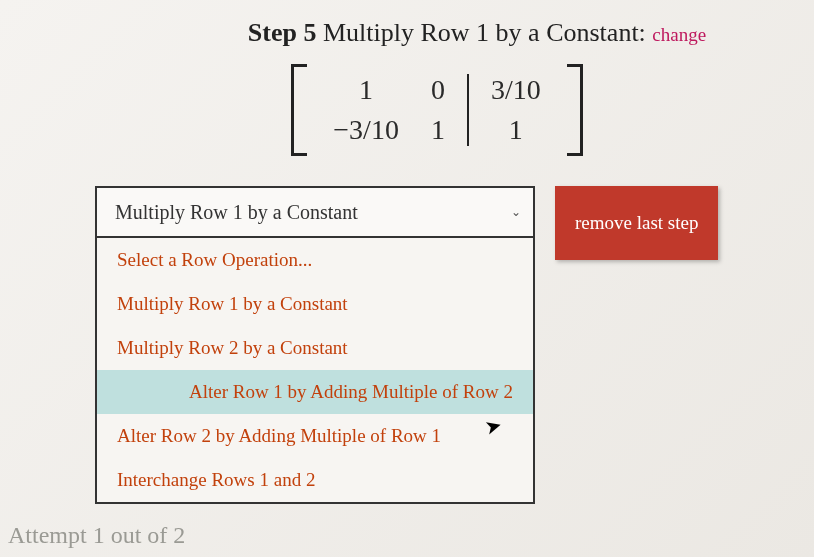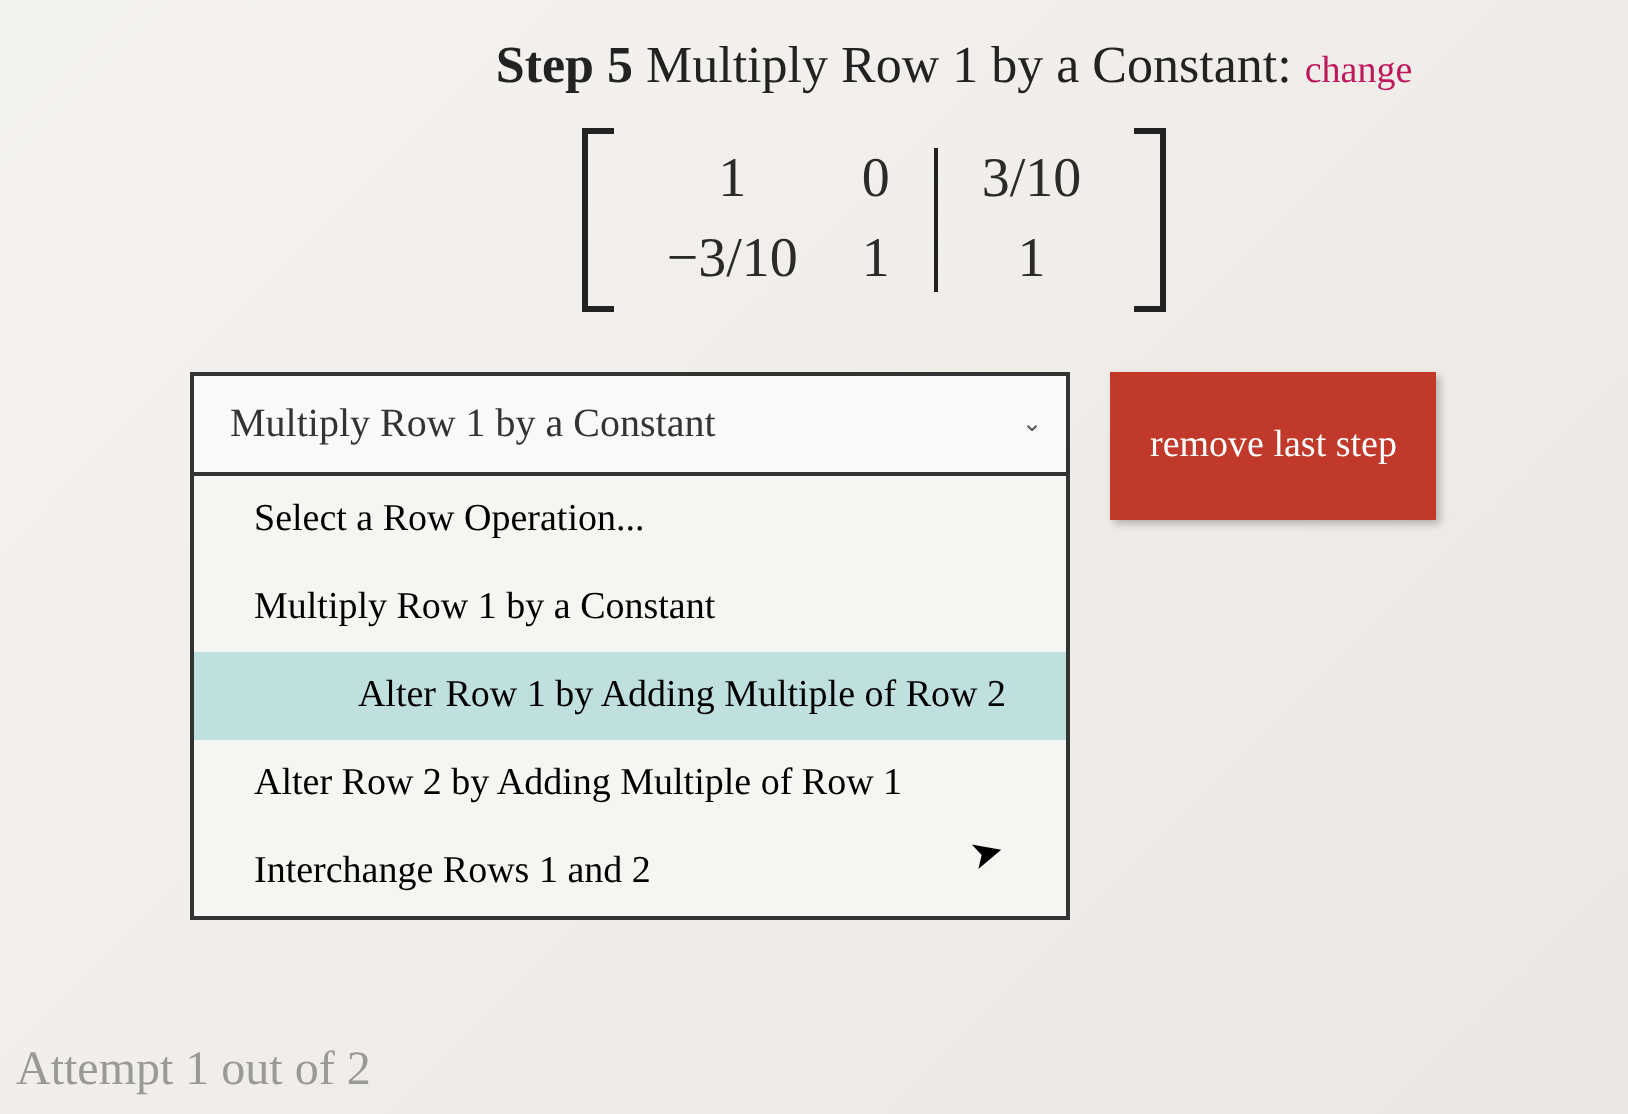--- a/index.html
+++ b/index.html
@@ -83,23 +83,23 @@
       transform: translateY(-50%);
       font-size: 12px;
       color: #555;
     }
     .options {
       border: 2px solid #333;
       border-top: none;
       background: #f7f5f2;
     }
     .option {
-      padding: 11px 30px;
+      padding: 11px 20px;
       font-size: 19px;
-      color: #000000;
+      color: #c2410c;
       cursor: pointer;
     }
     .option.highlight {
       background: #bfe0de;
       text-align: right;
     }
     .remove-btn {
       background: #c0392b;
       color: #fff;
       border: none;
@@ -157,20 +157,21 @@
 
 <div class="controls">
   <div class="select-wrap">
     <div class="select-box">
       <span>Multiply Row 1 by a Constant</span>
       <span class="chev">⌄</span>
     </div>
     <div class="options">
       <div class="option">Select a Row Operation...</div>
       <div class="option">Multiply Row 1 by a Constant</div>
+      <div class="option">Multiply Row 2 by a Constant</div>
       <div class="option highlight">Alter Row 1 by Adding Multiple of Row 2</div>
       <div class="option">Alter Row 2 by Adding Multiple of Row 1</div>
       <div class="option">Interchange Rows 1 and 2</div>
     </div>
   </div>
   <button class="remove-btn">remove last step</button>
 </div>
 
 <div class="attempt">Attempt 1 out of 2</div>
 

